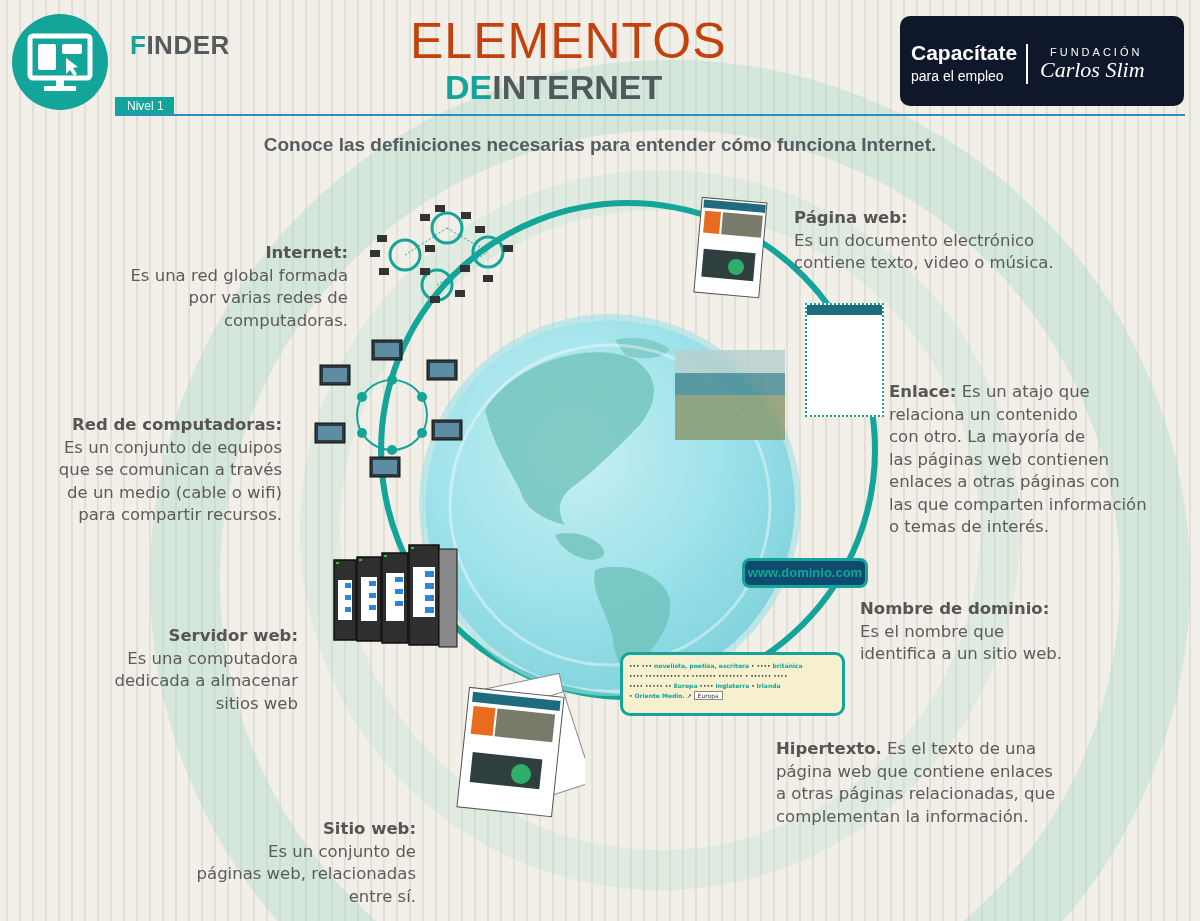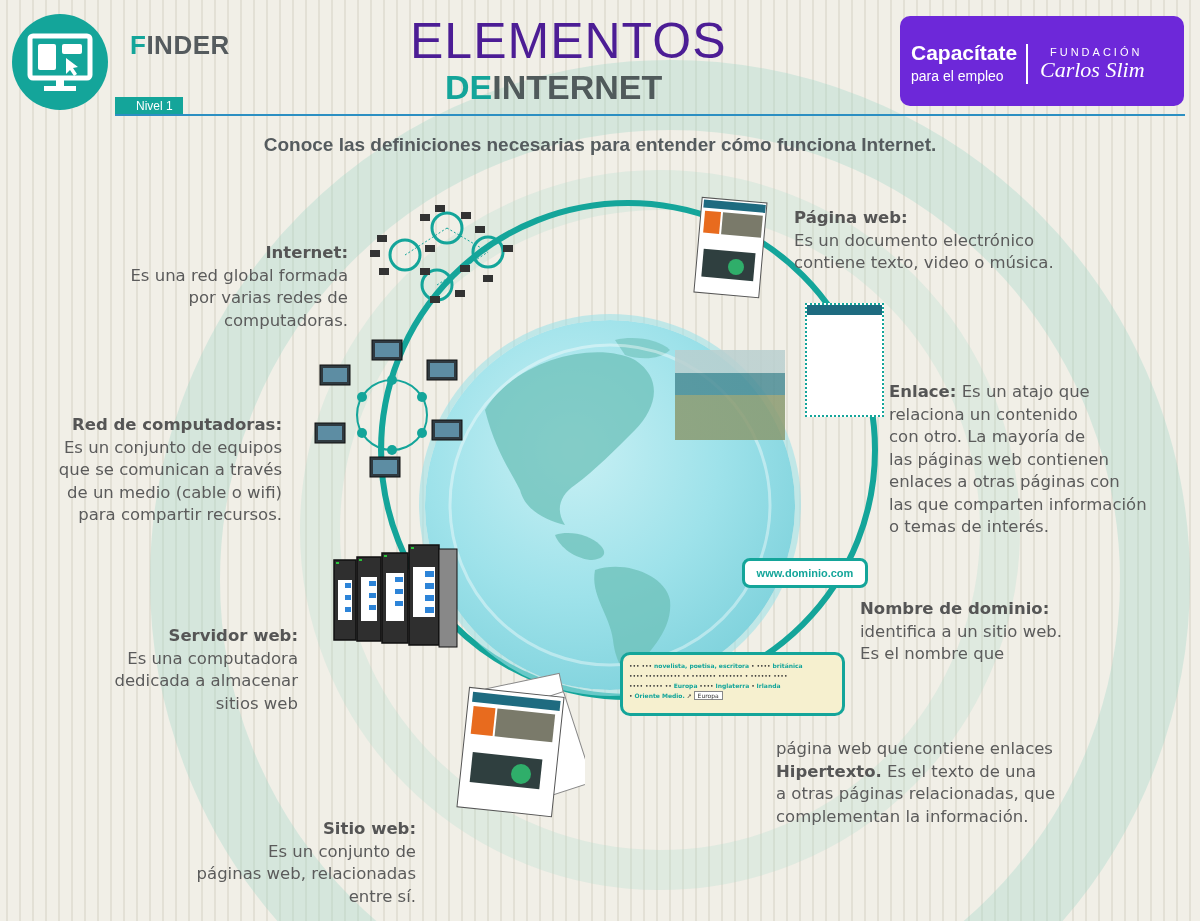--- a/index.html
+++ b/index.html
@@ -7,41 +7,41 @@
     font-family:"DejaVu Sans","Liberation Sans",sans-serif;color:#555;
     background-color:#f1efe7;
     background-image:repeating-linear-gradient(90deg, transparent 0 6px, rgba(200,196,180,0.35) 6px 8px, transparent 8px 13px),
       repeating-linear-gradient(0deg, transparent 0 10px, rgba(241,239,231,1) 10px 13px);
   }
   .abs{position:absolute;}
   .bg-arc{position:absolute;border-radius:50%;border-style:solid;border-color:rgba(160,215,200,0.35);}
   .header-logo{left:12px;top:14px;width:96px;height:96px;border-radius:50%;background:#14a59a;}
   .finder{left:130px;top:30px;font-family:"Liberation Sans",sans-serif;font-weight:bold;font-size:26px;color:#555b5e;letter-spacing:0.5px;}
   .finder .f{color:#14a59a;}
-  .nivel{left:115px;top:97px;background:#14a59a;color:#fff;font-size:12px;padding:2px 10px 2px 21px;font-family:"Liberation Sans",sans-serif;}
+  .nivel{left:115px;top:97px;background:#14a59a;color:#fff;font-size:12px;padding:2px 10px 2px 12px;font-family:"Liberation Sans",sans-serif;}
   .hr-line{left:115px;top:114px;width:1070px;height:2px;background:#2c8fc2;}
-  .title1{left:410px;top:12px;font-family:"Liberation Sans",sans-serif;font-size:50px;color:#4c1d95;letter-spacing:1px;font-weight:normal;}
+  .title1{left:410px;top:12px;font-family:"Liberation Sans",sans-serif;font-size:50px;color:#c2410c;letter-spacing:1px;font-weight:normal;}
   .title2{left:445px;top:68px;font-family:"Liberation Sans",sans-serif;font-size:34px;font-weight:bold;color:#505a5b;}
   .title2 .de{color:#14a59a;}
-  .sponsor{left:900px;top:16px;width:284px;height:90px;background:#6d28d9;border-radius:10px;color:#fff;}
+  .sponsor{left:900px;top:16px;width:284px;height:90px;background:#0f172a;border-radius:10px;color:#fff;}
   .sp-a{position:absolute;left:11px;top:27px;font-family:"Liberation Sans",sans-serif;font-weight:bold;font-size:21px;line-height:20px;}
   .sp-b{position:absolute;left:11px;top:52px;font-family:"Liberation Sans",sans-serif;font-size:14px;}
   .sp-sep{position:absolute;left:126px;top:28px;width:2px;height:40px;background:#fff;}
   .sp-c{position:absolute;left:150px;top:30px;font-size:11px;letter-spacing:3px;font-family:"Liberation Sans",sans-serif;}
   .sp-d{position:absolute;left:140px;top:41px;font-size:22px;font-family:"Liberation Serif",serif;font-style:italic;}
   .subtitle{left:0;width:1300px;top:134px;text-align:center;font-family:"Liberation Sans",sans-serif;font-weight:bold;font-size:19px;color:#555b5e;}
   .ring{left:378px;top:200px;width:500px;height:500px;border:6px solid #14a59a;border-radius:50%;box-sizing:border-box;}
   .globe{left:425px;top:320px;width:370px;height:370px;border-radius:50%;
     background:radial-gradient(circle at 40% 35%, #c8f0f4 0%, #9ee2ea 45%, #7fd2dc 80%, #6cc6d2 100%);
     box-shadow:0 0 0 6px rgba(160,225,232,0.6);}
   .def{font-size:16.5px;line-height:22.5px;color:#5b5b5b;font-family:"DejaVu Sans",sans-serif;}
   .def b{color:#555;font-weight:bold;}
   .right{text-align:right;margin-top:42px;}
-  .dom-pill{left:742px;top:558px;width:120px;height:24px;border:3px solid #14a59a;border-radius:8px;background:#ffffff;
-    font-family:"Liberation Sans",sans-serif;font-weight:bold;font-size:11px;color:#14a59a;text-align:center;line-height:24px;}
+  .dom-pill{left:742px;top:558px;width:120px;height:24px;border:3px solid #14a59a;border-radius:8px;background:#0c4a6e;
+    font-family:"Liberation Sans",sans-serif;font-weight:bold;font-size:13px;color:#14a59a;text-align:center;line-height:24px;}
   .hyper-box{left:620px;top:652px;width:225px;height:64px;background:#f6f0cf;border:3px solid #14a59a;border-radius:10px;
     font-size:6px;line-height:10px;padding:6px 6px;color:#333;box-sizing:border-box;}
   .hyper-box .lk{color:#14a59a;font-weight:bold;}
   .icon{position:absolute;}
 </style>
 </head>
 <body>
 
 <div class="bg-arc" style="left:150px;top:60px;width:900px;height:900px;border-width:70px;"></div>
 <div class="bg-arc" style="left:300px;top:170px;width:640px;height:640px;border-width:40px;border-color:rgba(170,220,205,0.25);"></div>
@@ -244,27 +244,27 @@
   <div>relaciona un contenido</div>
   <div>con otro. La mayoría de</div>
   <div>las páginas web contienen</div>
   <div>enlaces a otras páginas con</div>
   <div>las que comparten información</div>
   <div>o temas de interés.</div>
 </div>
 
 <div class="abs def" style="left:860px;top:598px;width:320px;">
   <div><b>Nombre de dominio:</b></div>
+  <div>Es el nombre que</div>
   <div>identifica a un sitio web.</div>
-  <div>Es el nombre que</div>
 </div>
 
 <div class="abs def" style="left:776px;top:738px;width:340px;">
+  <div><b>Hipertexto.</b><span> Es el texto de una</span></div>
   <div>página web que contiene enlaces</div>
-  <div><b>Hipertexto.</b><span> Es el texto de una</span></div>
   <div>a otras páginas relacionadas, que</div>
   <div>complementan la información.</div>
 </div>
 
 <div class="abs dom-pill">www.dominio.com</div>
 
 <div class="abs hyper-box">
   <div>••• ••• <span class="lk">novelista, poetisa, escritora</span> • •••• <span class="lk">británica</span></div>
   <div>•••• •••••••••• •• ••••••• ••••••• • •••••• ••••</div>
   <div>•••• ••••• •• <span class="lk">Europa</span> •••• <span class="lk">Inglaterra</span> • <span class="lk">Irlanda</span></div>

